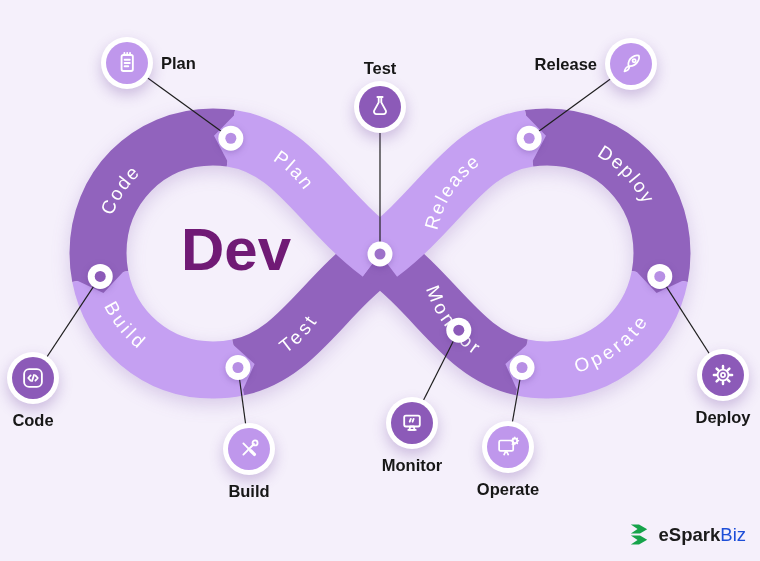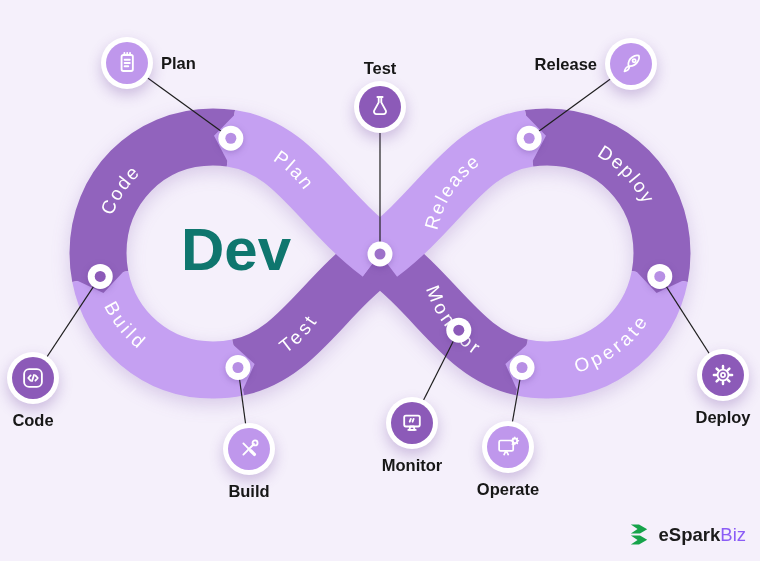--- a/index.html
+++ b/index.html
@@ -5,31 +5,31 @@
   html,body{margin:0;padding:0;}
   .canvas{position:relative;width:760px;height:561px;background:#f5f0fb;overflow:hidden;
           font-family:"Liberation Sans",sans-serif;}
   svg{display:block;}
   #diagram-svg{position:absolute;left:0;top:0;}
   #bands{filter:drop-shadow(0 6px 9px rgba(108,63,165,0.22));}
   #nodes{filter:drop-shadow(0 2px 3px rgba(90,50,140,0.30));}
   .band{fill:none;stroke-width:57;stroke-linejoin:miter;}
   .seg-label{font-size:19px;font-weight:500;letter-spacing:2.6px;fill:#ffffff;
              font-family:"Liberation Sans",sans-serif;}
-  .devops-word{position:absolute;font-weight:bold;font-size:60px;color:#0f766e;
+  .devops-word{position:absolute;font-weight:bold;font-size:60px;color:#701a75;
                transform:translate(-50%,-53%);letter-spacing:0;}
   .stage-badge{position:absolute;width:52px;height:52px;border-radius:50%;background:#ffffff;
                box-shadow:0 6px 14px rgba(109,66,160,0.30);display:flex;align-items:center;
                justify-content:center;}
   .stage-badge-core{width:42px;height:42px;border-radius:50%;display:flex;align-items:center;
                justify-content:center;}
   .stage-label{position:absolute;font-size:16.5px;font-weight:600;color:#171717;line-height:22px;}
   .brand{position:absolute;right:14px;bottom:14px;display:flex;align-items:center;gap:7px;}
   .brand-text{font-size:18.5px;font-weight:bold;color:#1b1b1b;}
-  .brand-text .lite{font-weight:normal;color:#8b5cf6;}
+  .brand-text .lite{font-weight:normal;color:#1d4ed8;}
   .hidden-defs{position:absolute;width:0;height:0;overflow:hidden;}
 </style>
 </head>
 <body>
 
 <div class="canvas">
 
   <svg class="hidden-defs" aria-hidden="true">
     <defs>
       <g id="stroke-style"></g>

